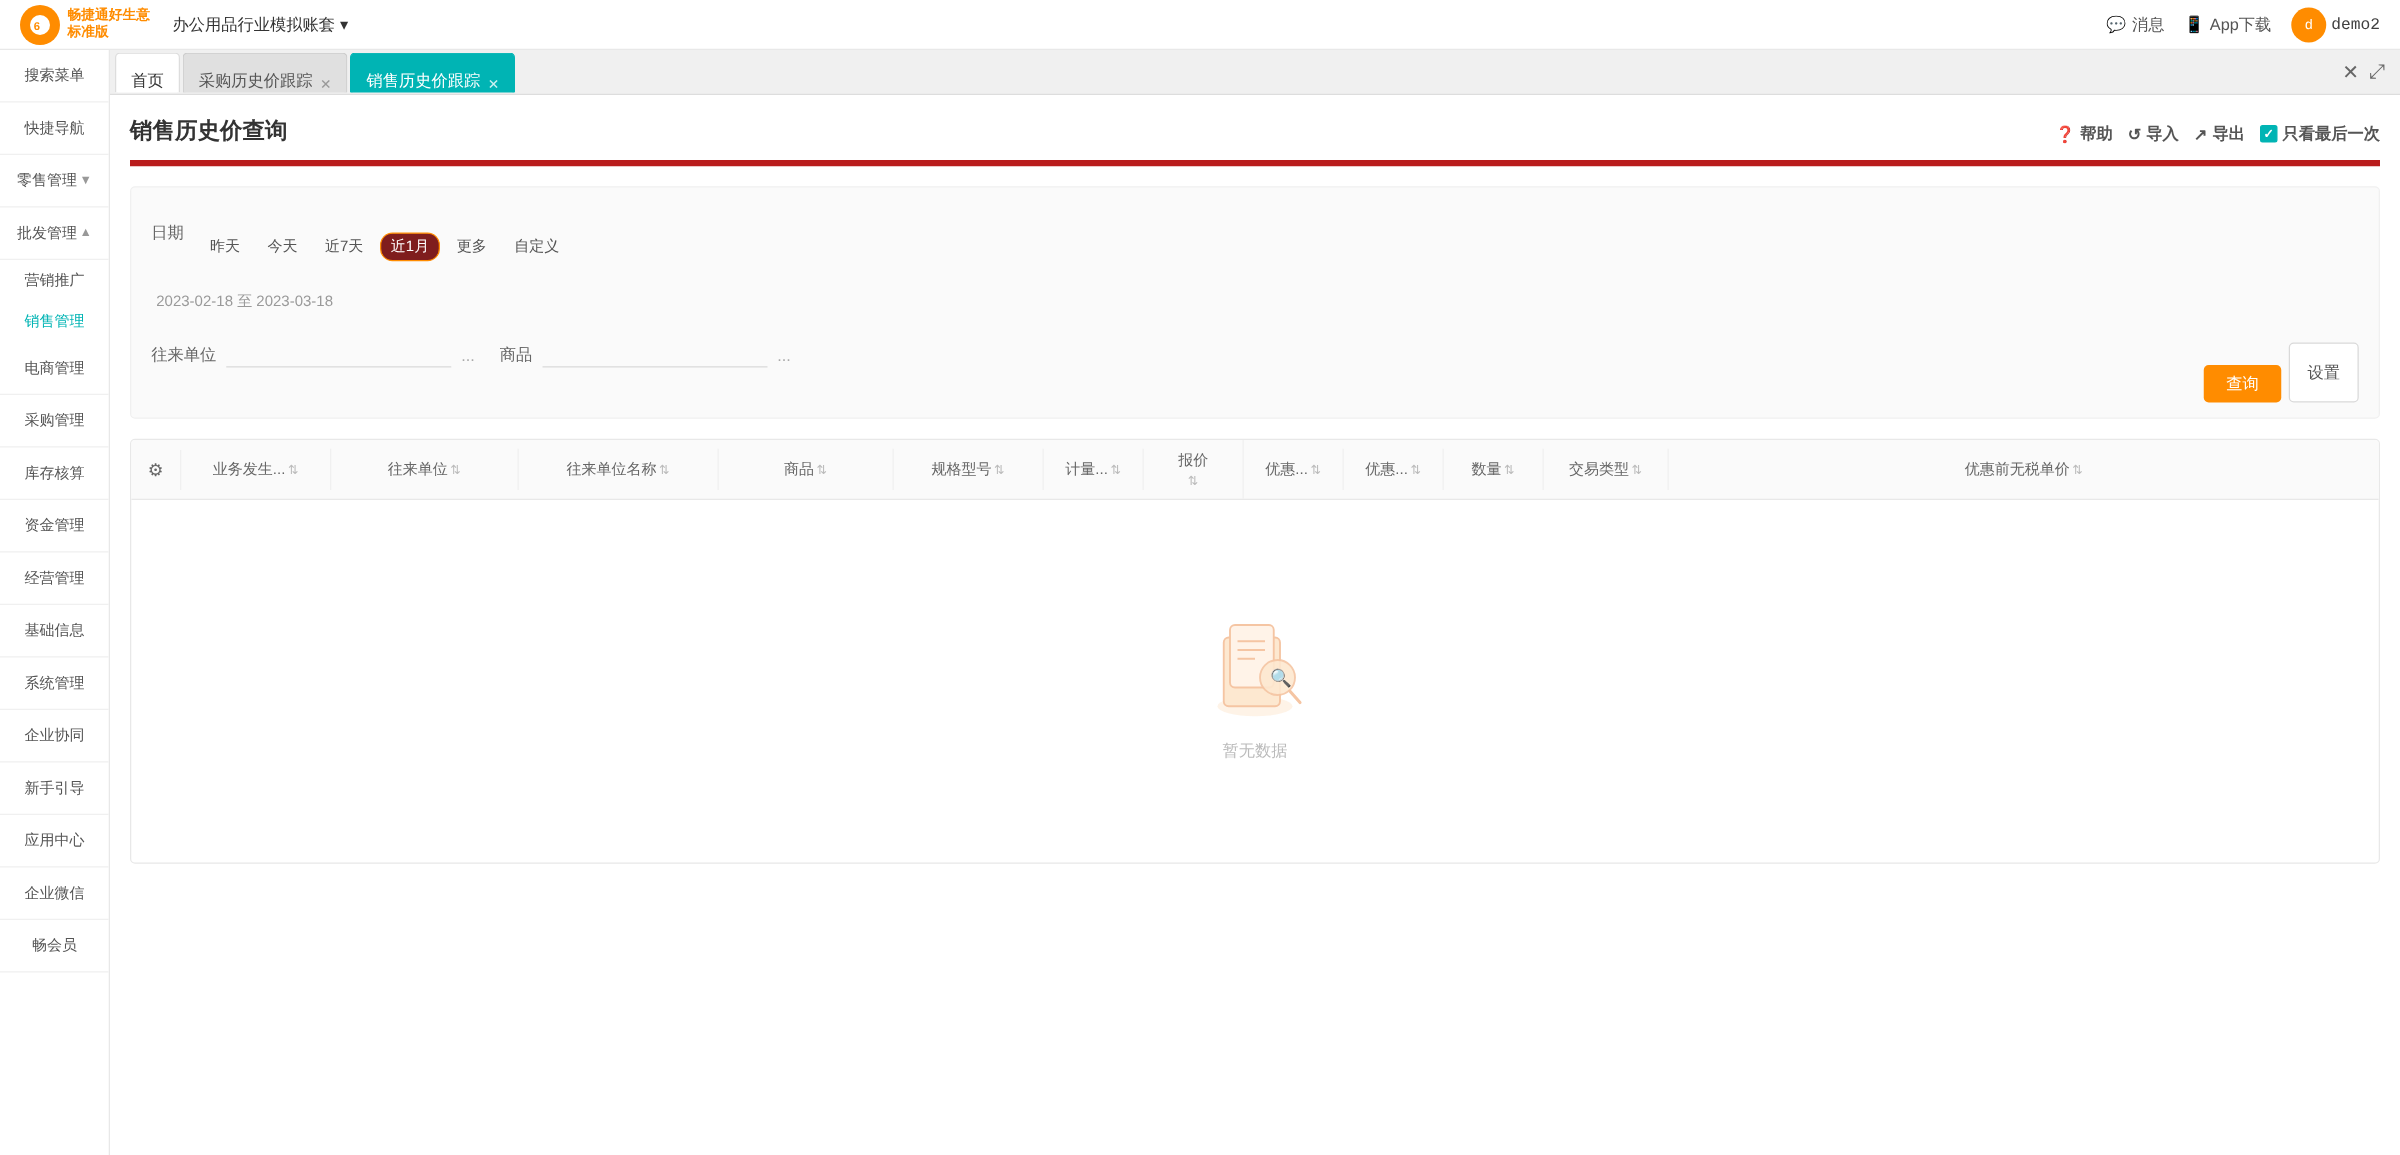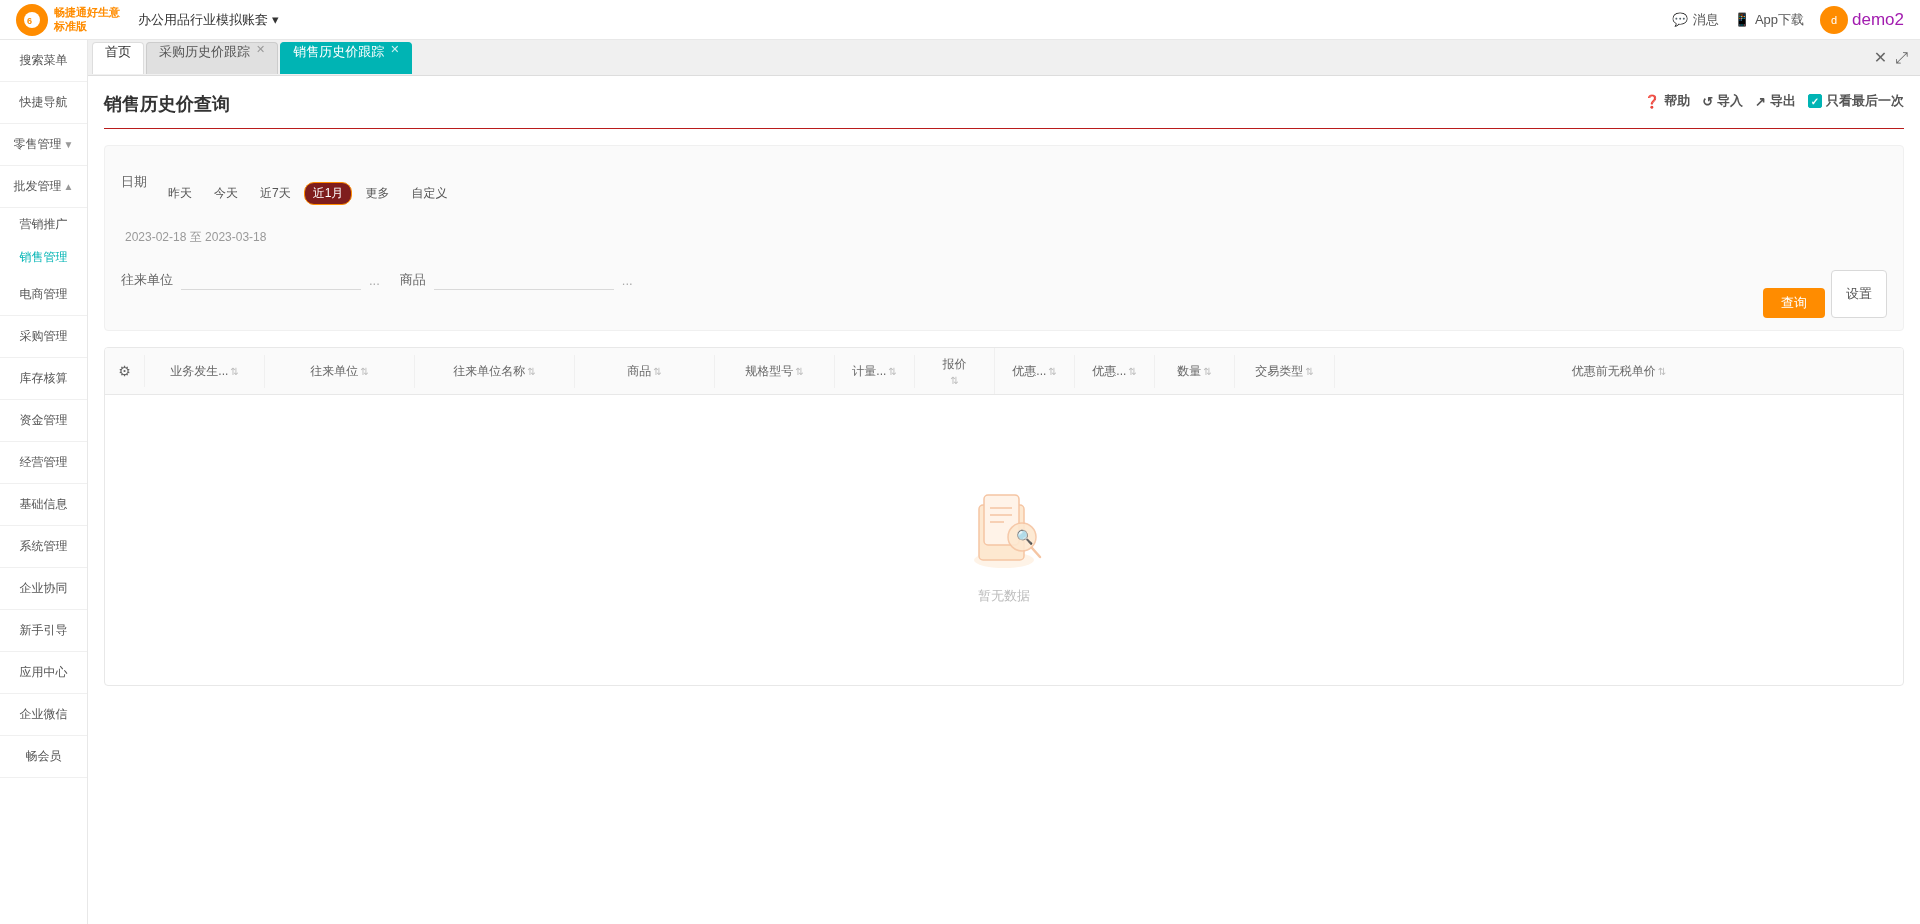--- a/index.html
+++ b/index.html
@@ -9,52 +9,52 @@
     .topbar { height: 40px; background: #fff; display: flex; align-items: center; justify-content: space-between; padding: 0 16px; border-bottom: 1px solid #e8e8e8; z-index: 100; }
     .topbar-left { display: flex; align-items: center; gap: 10px; }
     .logo-area { display: flex; align-items: center; gap: 6px; }
     .logo-icon { width: 32px; height: 32px; background: #ff8c00; border-radius: 50%; display: flex; align-items: center; justify-content: center; }
     .logo-icon svg { width: 20px; height: 20px; }
     .logo-text { font-size: 11px; color: #ff8c00; font-weight: bold; line-height: 1.2; }
     .app-selector { display: flex; align-items: center; gap: 4px; font-size: 13px; color: #333; cursor: pointer; padding: 0 8px; }
     .topbar-right { display: flex; align-items: center; gap: 16px; }
     .topbar-btn { display: flex; align-items: center; gap: 4px; font-size: 13px; color: #555; cursor: pointer; }
     .avatar { width: 28px; height: 28px; background: #ff8c00; border-radius: 50%; display: flex; align-items: center; justify-content: center; color: white; font-size: 11px; }
-    .username { font-size: 17px; color: #a21caf; }
+    .username { font-size: 13px; color: #404040; font-family: Liberation Mono, monospace; }
 
     
     .main-layout { display: flex; flex: 1; overflow: hidden; }
 
     
     .sidebar { width: 88px; background: #fff; border-right: 1px solid #e8e8e8; display: flex; flex-direction: column; overflow-y: auto; flex-shrink: 0; }
     .sidebar-item { display: flex; align-items: center; justify-content: center; padding: 12px 4px; font-size: 12px; color: #555; cursor: pointer; text-align: center; white-space: nowrap; border-bottom: 1px solid #f0f0f0; }
     .sidebar-item.has-arrow { justify-content: center; gap: 2px; }
     .sidebar-sub-item { padding: 8px 12px; font-size: 12px; color: #555; cursor: pointer; text-align: center; }
     .sidebar-sub-item.active { color: #00b4b4; }
     .arrow-icon { font-size: 10px; color: #999; }
 
     
     .content-area { flex: 1; display: flex; flex-direction: column; overflow: hidden; background: #f5f7fa; }
 
     
     .tab-bar { background: #f0f0f0; display: flex; align-items: center; height: 36px; border-bottom: 1px solid #ddd; padding: 0 4px; gap: 2px; }
-    .tab-item { display: flex; align-items: flex-start; padding: 0 12px; height: 32px; font-size: 13px; color: #555; cursor: pointer; background: #e0e0e0; border-radius: 4px 4px 0 0; gap: 6px; border: 1px solid #ccc; border-bottom: none; font-family: Liberation Serif, serif; }
+    .tab-item { display: flex; align-items: flex-end; padding: 0 12px; height: 32px; font-size: 13px; color: #555; cursor: pointer; background: #e0e0e0; border-radius: 4px 4px 0 0; gap: 6px; border: 1px solid #ccc; border-bottom: none; font-family: Liberation Serif, serif; }
     .tab-item.active { background: #00b4b4; color: #fff; border-color: #00b4b4; }
     .tab-item:first-child { background: #fff; color: #333; border-color: #ddd; }
     .tab-close { font-size: 11px; color: #999; cursor: pointer; }
     .tab-item.active .tab-close { color: rgba(255,255,255,0.8); }
     .tab-actions { margin-left: auto; display: flex; align-items: center; gap: 8px; padding-right: 8px; }
     .tab-action-btn { font-size: 16px; color: #666; cursor: pointer; }
 
     
     .page-content { flex: 1; overflow: auto; background: #fff; margin: 0; }
     .page-inner { padding: 16px; }
 
     
-    .page-title { font-size: 18px; font-weight: bold; color: #333; margin-bottom: 16px; padding-bottom: 12px; border-bottom: 1px solid #b91c1c; display: flex; align-items: flex-start; justify-content: space-between; }
+    .page-title { font-size: 18px; font-weight: bold; color: #333; margin-bottom: 16px; padding-bottom: 12px; border-bottom: 5px solid #b91c1c; display: flex; align-items: flex-end; justify-content: space-between; }
     .page-title-actions { display: flex; align-items: center; gap: 12px; font-size: 13px; color: #555; }
     .title-action { display: flex; align-items: center; gap: 4px; cursor: pointer; color: #555; }
     .only-last-checkbox { display: flex; align-items: center; gap: 4px; cursor: pointer; }
     .checkbox-checked { width: 14px; height: 14px; background: #00b4b4; border: 1px solid #00b4b4; border-radius: 2px; display: flex; align-items: center; justify-content: center; }
     .checkbox-checked::after { content: '✓'; color: white; font-size: 10px; }
 
     
     .filter-area { background: #fafafa; border: 1px solid #f0f0f0; border-radius: 4px; padding: 12px 16px; margin-bottom: 16px; display: flex; align-items: flex-start; gap: 20px; flex-wrap: wrap; }
     .filter-row { display: flex; align-items: center; gap: 12px; flex-wrap: wrap; }
     .filter-label { font-size: 13px; color: #666; white-space: nowrap; }

